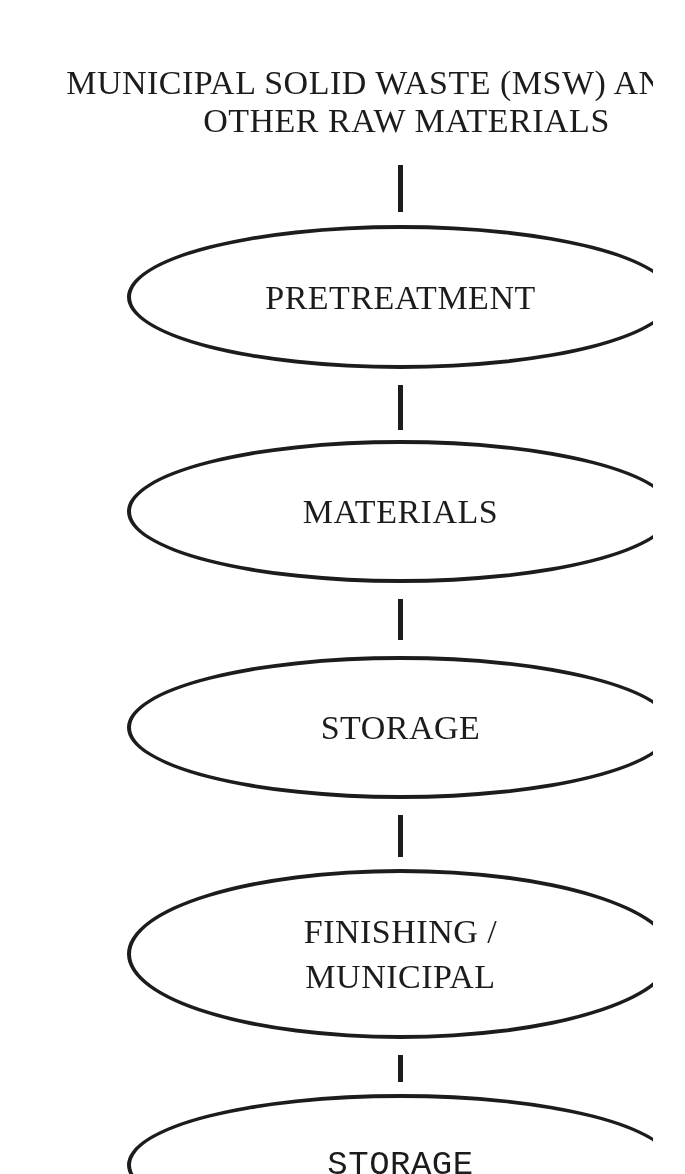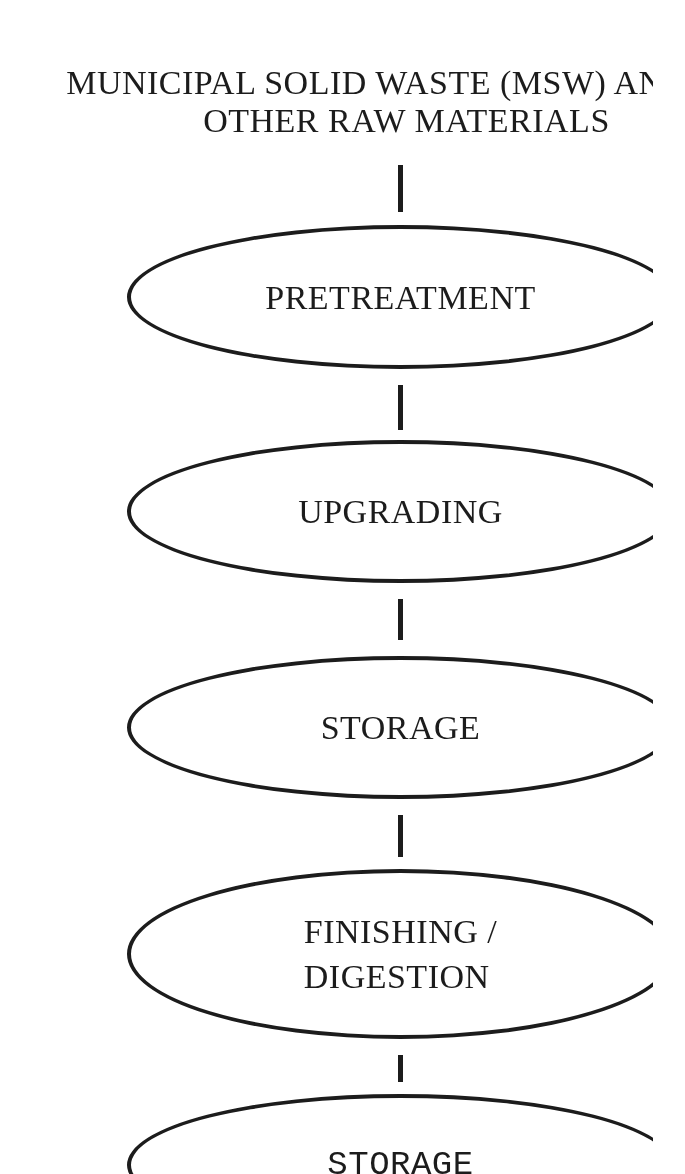--- a/index.html
+++ b/index.html
@@ -44,21 +44,21 @@
   }
   .node-1 { top: 161px;  height: 144px; }
   .node-2 { top: 376px;  height: 143px; }
   .node-3 { top: 592px;  height: 143px; }
   .node-4 { top: 805px;  height: 170px; }
   .node-5 { top: 1030px; height: 142px; font-family: Liberation Mono, monospace; }
 
   .node-label {
     font-size: 34px;
     line-height: 45px;
-    text-align: left;
+    text-align: center;
     color: var(--ink);
     white-space: pre-line;
     letter-spacing: 0.5px;
   }
 
   .arrow {
     position: absolute;
     left: 323px;
     width: 27px;
     display: flex;
@@ -98,40 +98,40 @@
   <div class="node node-1">
     <div class="node-label">PRETREATMENT</div>
   </div>
 
   <div class="arrow arrow-2">
     <div class="arrow-shaft"></div>
     <div class="arrow-head"></div>
   </div>
 
   <div class="node node-2">
-    <div class="node-label">UPGRADING</div>
+    <div class="node-label">MATERIALS</div>
   </div>
 
   <div class="arrow arrow-3">
     <div class="arrow-shaft"></div>
     <div class="arrow-head"></div>
   </div>
 
   <div class="node node-3">
     <div class="node-label">STORAGE</div>
   </div>
 
   <div class="arrow arrow-4">
     <div class="arrow-shaft"></div>
     <div class="arrow-head"></div>
   </div>
 
   <div class="node node-4">
     <div class="node-label">FINISHING /
-DIGESTION</div>
+MUNICIPAL</div>
   </div>
 
   <div class="arrow arrow-5">
     <div class="arrow-shaft"></div>
     <div class="arrow-head"></div>
   </div>
 
   <div class="node node-5">
     <div class="node-label">STORAGE</div>
   </div>

